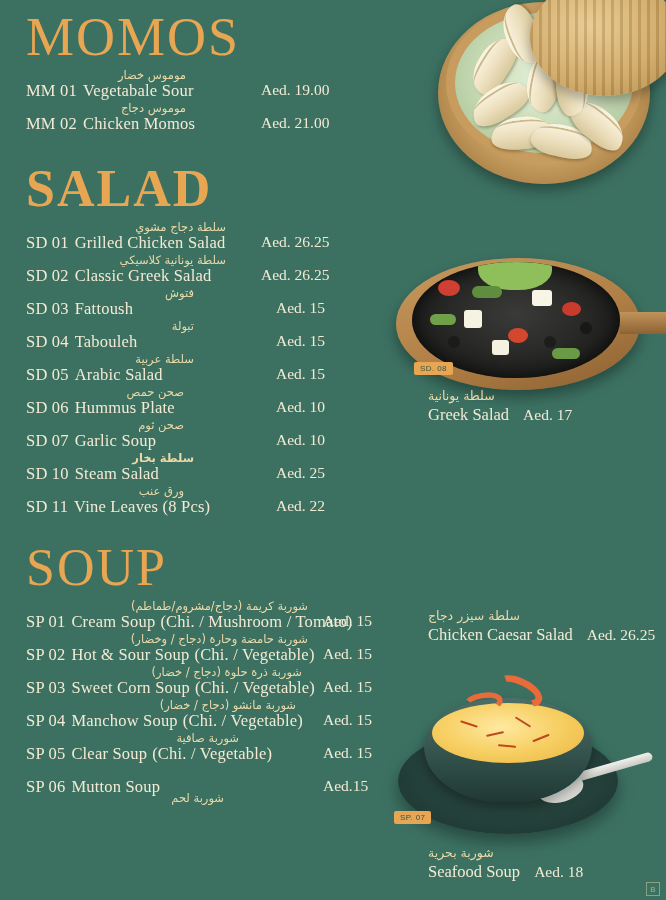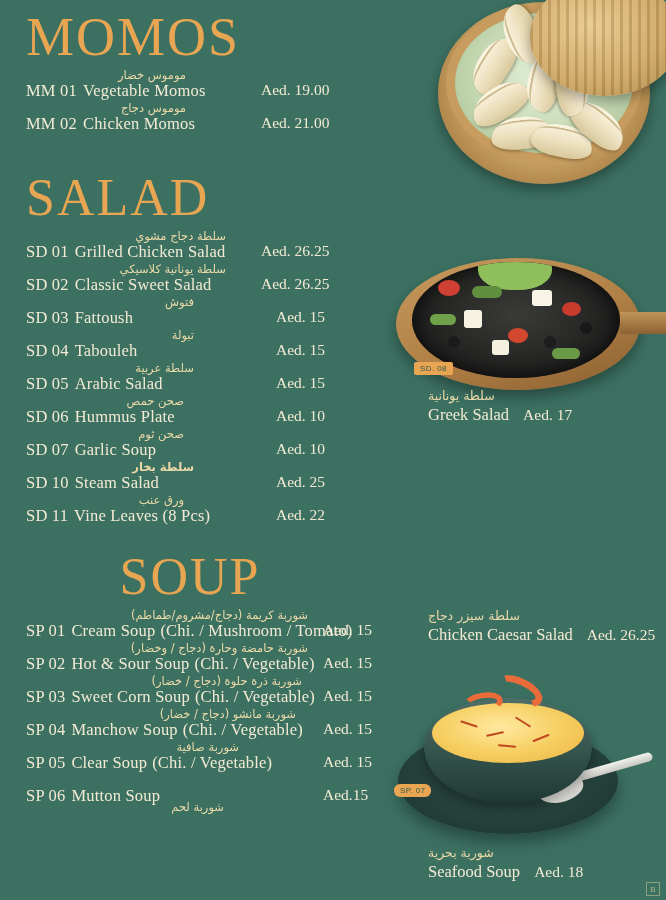--- a/index.html
+++ b/index.html
@@ -25,21 +25,21 @@
 
   .section-title {
     font-family: "Liberation Serif", serif;
     font-size: 54px;
     line-height: 58px;
     letter-spacing: 2px;
     color: #e8a552;
     font-weight: normal;
   }
   .section-title.salad { font-size: 52px; }
-  .section-title.soup  { font-size: 52px; text-align: center; }
+  .section-title.soup  { font-size: 52px; }
 
   .items { margin-top: 2px; }
 
   .item {
     position: relative;
     height: 33px;
   }
 
   .arabic {
     position: absolute;
@@ -280,52 +280,52 @@
 
   <div class="left-col">
 
     <div class="section-title momos">MOMOS</div>
     <div class="items">
 
       <div class="item">
         <div class="arabic" style="right:168px;">موموس خضار</div>
         <div class="row">
           <span class="name">MM 01</span>
-          <span class="name" style="margin-left:6px;">Vegetable Momos</span>
+          <span class="name" style="margin-left:6px;">Vegetabale Sour</span>
         </div>
         <span class="price" style="left:235px; top:13px;">Aed. 19.00</span>
       </div>
 
       <div class="item">
         <div class="arabic" style="right:168px;">موموس دجاج</div>
         <div class="row">
           <span class="name">MM 02</span>
           <span class="name" style="margin-left:6px;">Chicken Momos</span>
         </div>
         <span class="price" style="left:235px; top:13px;">Aed. 21.00</span>
       </div>
     </div>
 
-    <div class="section-title salad" style="margin-top:35px;">SALAD</div>
+    <div class="section-title salad" style="margin-top:26px;font-weight:bold;">SALAD</div>
     <div class="items">
 
       <div class="item">
         <div class="arabic" style="right:128px;">سلطة دجاج مشوي</div>
         <div class="row">
           <span class="name">SD 01</span>
           <span class="name" style="margin-left:6px;">Grilled Chicken Salad</span>
         </div>
         <span class="price" style="left:235px; top:13px;">Aed. 26.25</span>
       </div>
 
       <div class="item">
         <div class="arabic" style="right:128px;">سلطة يونانية كلاسيكي</div>
         <div class="row">
           <span class="name">SD 02</span>
-          <span class="name" style="margin-left:6px;">Classic Sweet Salad</span>
+          <span class="name" style="margin-left:6px;">Classic Greek Salad</span>
         </div>
         <span class="price" style="left:235px; top:13px;">Aed. 26.25</span>
       </div>
 
       <div class="item">
         <div class="arabic" style="right:160px;">فتوش</div>
         <div class="row">
           <span class="name">SD 03</span>
           <span class="name" style="margin-left:6px;">Fattoush</span>
         </div>
@@ -518,21 +518,21 @@
         <div class="soup-surface">
           <div class="saffron" style="left:28px; top:20px; transform:rotate(18deg);"></div>
           <div class="saffron" style="left:54px; top:30px; transform:rotate(-12deg);"></div>
           <div class="saffron" style="left:82px; top:18px; transform:rotate(32deg);"></div>
           <div class="saffron" style="left:66px; top:42px; transform:rotate(6deg);"></div>
           <div class="saffron" style="left:100px;top:34px; transform:rotate(-22deg);"></div>
         </div>
       </div>
       <div class="shrimp" style="left:106px; top:6px;"></div>
       <div class="shrimp" style="left:70px; top:18px; transform:rotate(-10deg) scale(.8);"></div>
-      <div class="tag" style="left:6px; top:112px;border-radius:6px;">SP. 07</div>
+      <div class="tag" style="left:6px; top:139px;">SP. 07</div>
     </div>
 
     <div class="caption" style="left:62px; top:845px;">
       <div class="cap-ar">شوربة بحرية</div>
       <div class="cap-row">
         <span>Seafood Soup</span>
         <span class="cap-price">Aed. 18</span>
       </div>
     </div>
 

